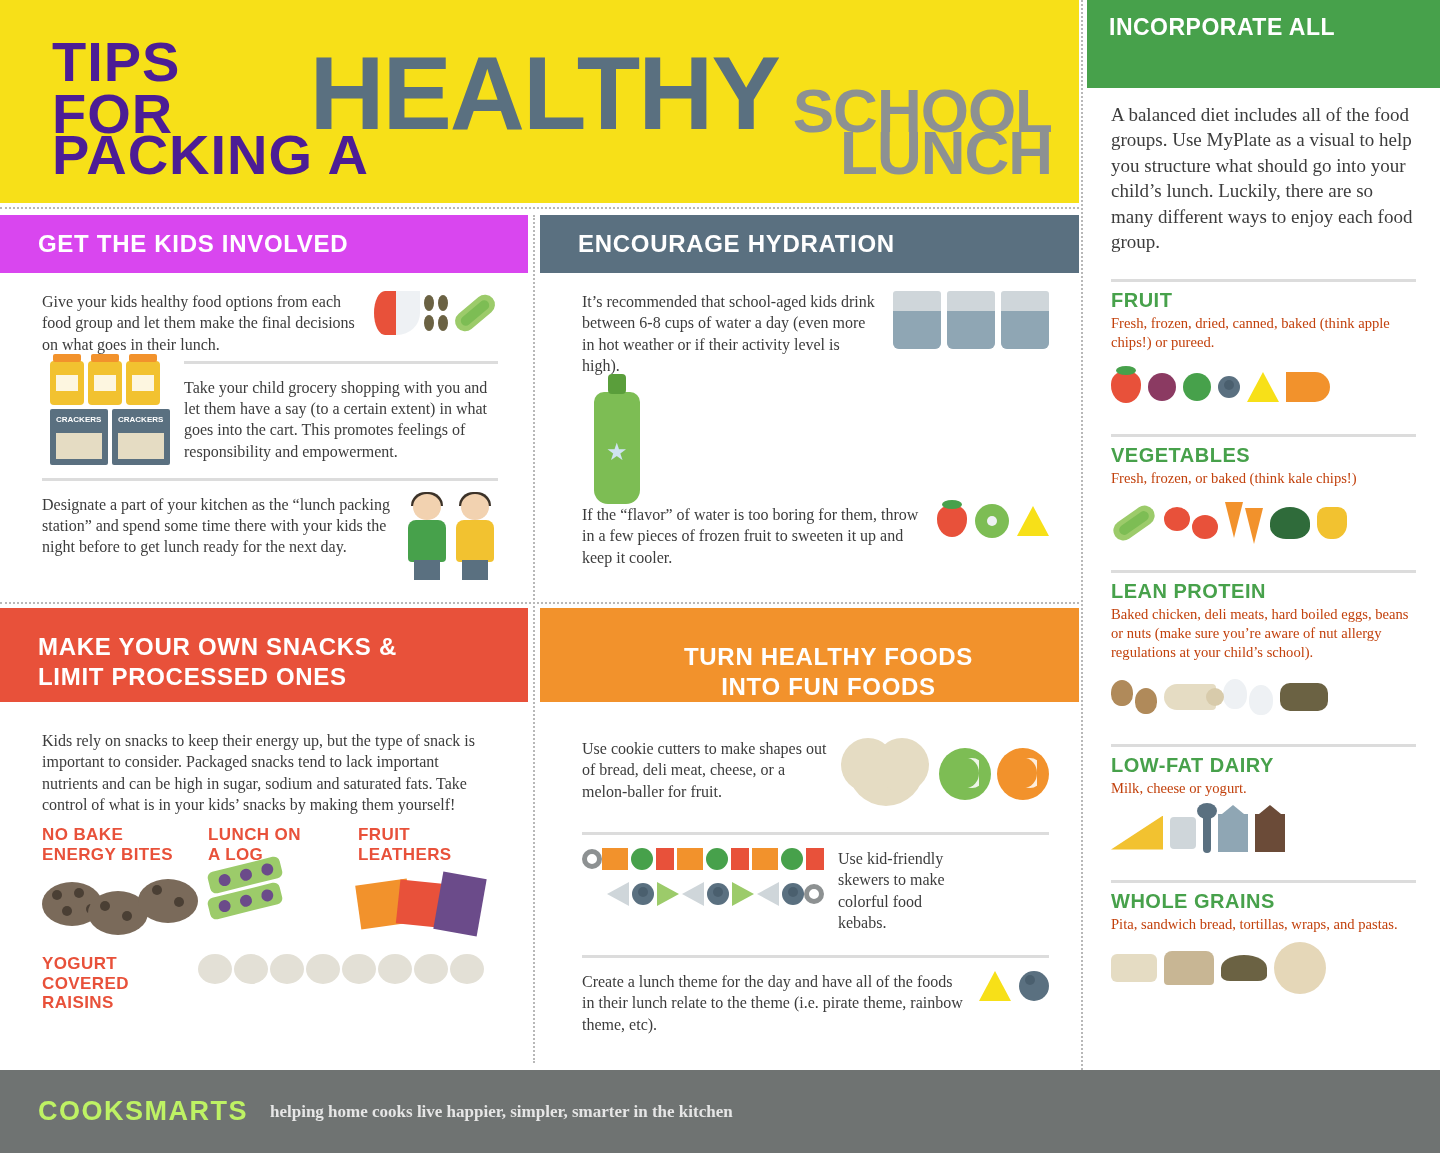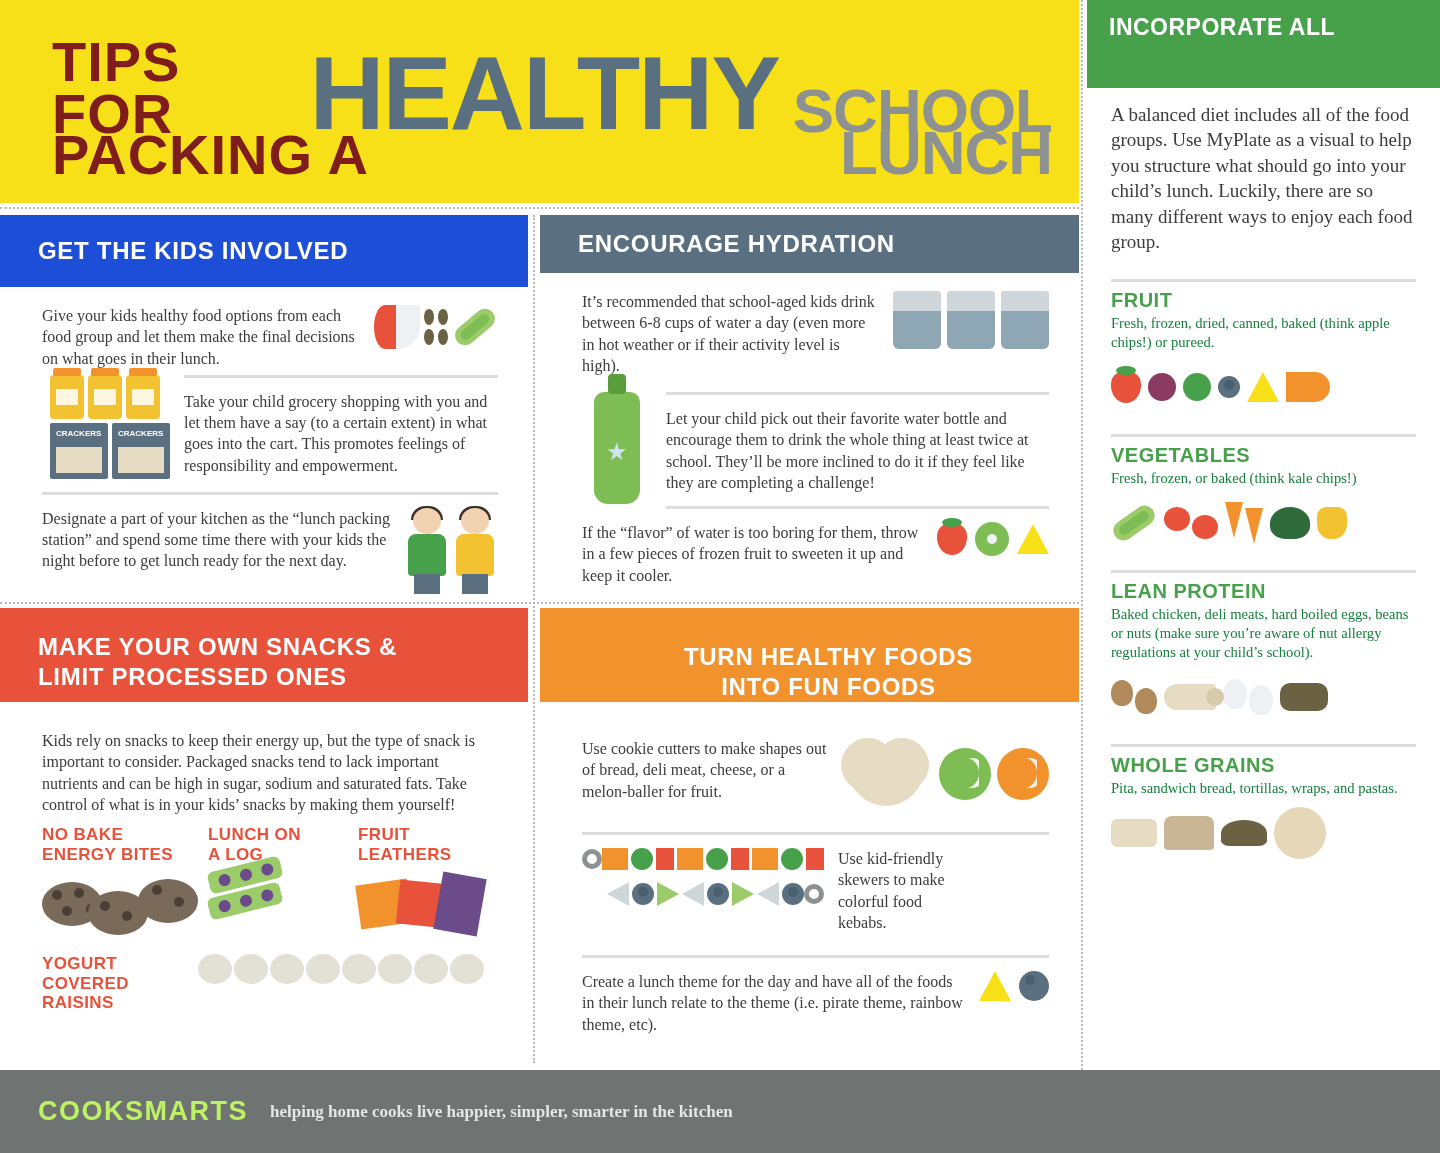--- a/index.html
+++ b/index.html
@@ -16,21 +16,21 @@
   .header {
     position:absolute; left:0; top:0; width:1079px; height:203px;
     background:#f7e018;
   }
   .title {
     position:absolute; left:52px; top:36px; width:1000px;
     font-family:"Liberation Sans", sans-serif;
     font-weight:bold; letter-spacing:-1px;
     color:#8d9192; line-height:0.92;
   }
-  .t-small { font-size:56px; color:#7f1d1d; letter-spacing:1px; }
+  .t-small { font-size:56px; color:#4c1d95; letter-spacing:1px; }
   .row1 { display:flex; align-items:flex-end; gap:14px; }
   .row2 { display:flex; align-items:flex-end; gap:14px; margin-top:-14px; }
   .t-huge { font-size:104px; color:#5a7080; letter-spacing:-2px; line-height:0.88; }
   .t-grey-big { font-size:62px; color:#8d9192; line-height:0.9; }
 
   
   .right-col {
     position:absolute; left:1087px; top:0; width:353px; height:1070px;
     background:#ffffff;
   }
@@ -43,36 +43,36 @@
   .rc-intro {
     padding:14px 24px 8px 24px; font-size:19px; color:#3c3c3c; line-height:1.34;
   }
   .fg { padding:0 24px; }
   .fg-item { padding-top:8px; }
   .fg-rule { height:3px; background:#dcdcdc; margin:8px 0 7px 0; }
   .fg-title {
     font-family:"Liberation Sans", sans-serif; font-weight:bold;
     color:#47a14b; font-size:20px; letter-spacing:0.5px;
   }
-  .fg-desc { font-size:14.6px; color:#15803d; line-height:1.3; margin-top:2px; }
+  .fg-desc { font-size:14.6px; color:#c2410c; line-height:1.3; margin-top:2px; }
   .fg-art { height:62px; display:flex; align-items:center; gap:7px; margin-top:4px; }
 
   
   .box { position:absolute; background:#fff; }
   .box-head {
     font-family:"Liberation Sans", sans-serif; font-weight:bold;
     color:#fff; font-size:24px; letter-spacing:0.7px;
     display:flex; align-items:center; padding-left:38px;
   }
   .box-body { padding:18px 30px 10px 42px; }
   .bp { font-size:16px; color:#3c3c3c; line-height:1.33; }
   .rule { height:3px; background:#dcdcdc; margin:13px 0; }
 
   .b-kids { left:0; top:215px; width:528px; height:383px; }
-  .h-green { background:#1d4ed8; height:72px; }
+  .h-green { background:#d946ef; height:58px; }
   .b-hydr { left:540px; top:215px; width:539px; height:383px; }
   .h-slate { background:#5a7080; height:58px; }
   .b-snacks { left:0; top:608px; width:528px; height:455px; }
   .h-red { background:#e8513a; height:94px; align-items:flex-start; padding-top:14px; line-height:1.25; flex-direction:column; justify-content:center; }
   .b-fun { left:540px; top:608px; width:539px; height:455px; }
   .h-orange { background:#f2922c; height:94px; flex-direction:column; justify-content:flex-end; line-height:1.25; }
 
   .dotted-v { position:absolute; border-left:2px dotted #b8b8b8; }
   .dotted-h { position:absolute; border-top:2px dotted #b8b8b8; }
 
@@ -280,25 +280,20 @@
           <div class="glass"></div>
         </div>
       </div>
 
       <div class="flow" style="margin-top:16px;">
         <div class="art" style="width:70px;display:flex;justify-content:center;">
           <div class="bottle">
               <span class="star">★</span>
             </div>
         </div>
-        <div class="txt">
-          <div class="rule" style="margin-top:0;"></div>
-          <div class="bp">Let your child pick out their favorite water bottle and encourage them to drink the whole thing at least twice at school. They’ll be more inclined to do it if they feel like they are completing a challenge!</div>
-          <div class="rule"></div>
-        </div>
       </div>
 
       <div class="flow">
         <div class="txt bp">If the “flavor” of water is too boring for them, throw in a few pieces of frozen fruit to sweeten it up and keep it cooler.</div>
         <div class="art" style="display:flex;align-items:center;gap:8px;">
           <div class="strawberry"></div>
           <div class="kiwi"></div>
           <div class="pineapple"></div>
         </div>
       </div>
@@ -504,20 +499,32 @@
           </div>
           <div class="drumstick"></div>
           <div style="display:flex;gap:2px;">
             <div class="egg"></div>
             <div class="egg" style="margin-top:6px"></div>
           </div>
           <div class="beans"></div>
         </div>
       </div>
 
+      <div class="fg-item">
+        <div class="fg-rule"></div>
+        <div class="fg-title">LOW-FAT DAIRY</div>
+        <div class="fg-desc">Milk, cheese or yogurt.</div>
+        <div class="fg-art">
+          <div class="cheese"></div>
+          <div class="yogurt"></div>
+          <div class="spoon"></div>
+          <div class="milk"></div>
+          <div class="milk-brown"></div>
+        </div>
+      </div>
 
       <div class="fg-item">
         <div class="fg-rule"></div>
         <div class="fg-title">WHOLE GRAINS</div>
         <div class="fg-desc">Pita, sandwich bread, tortillas, wraps, and pastas.</div>
         <div class="fg-art">
           <div class="pasta"></div>
           <div class="bread"></div>
           <div class="grain"></div>
           <div class="tortilla"></div>

